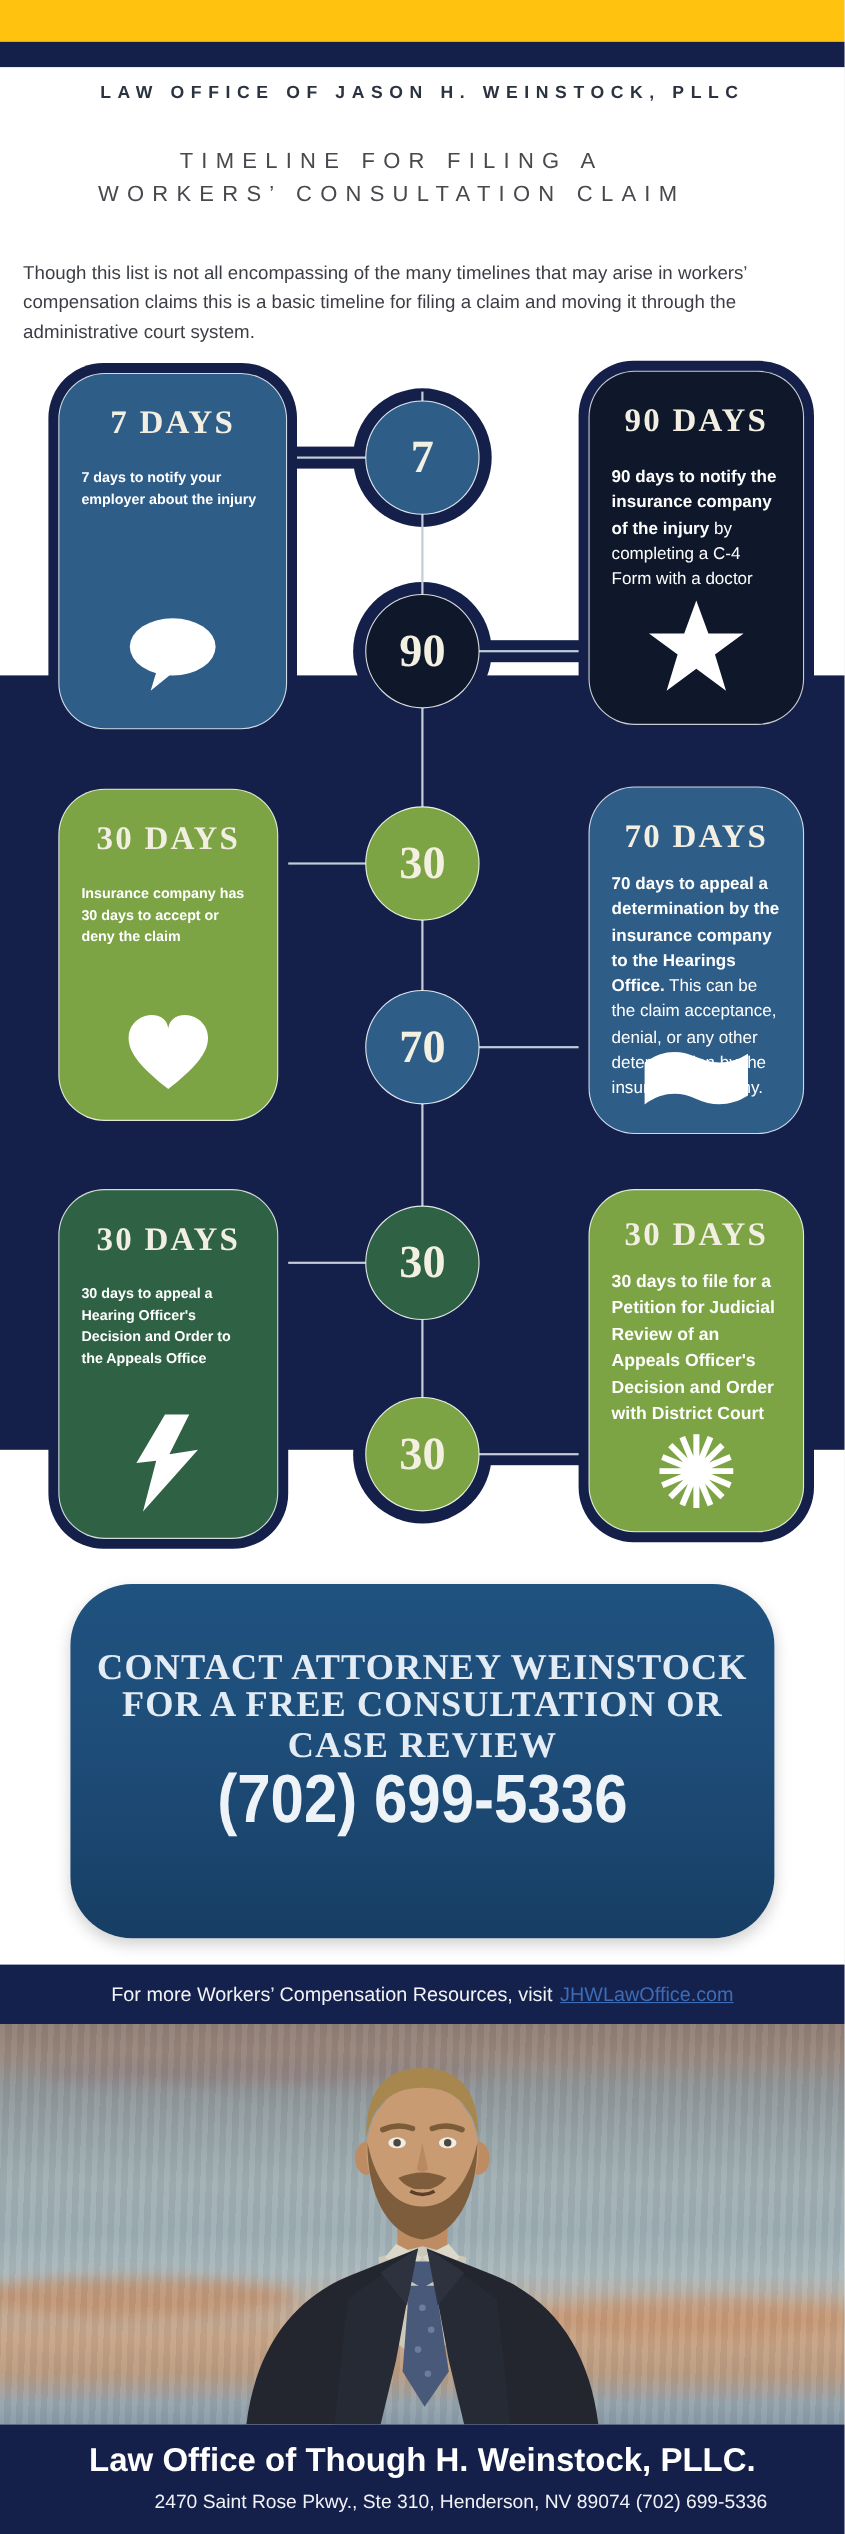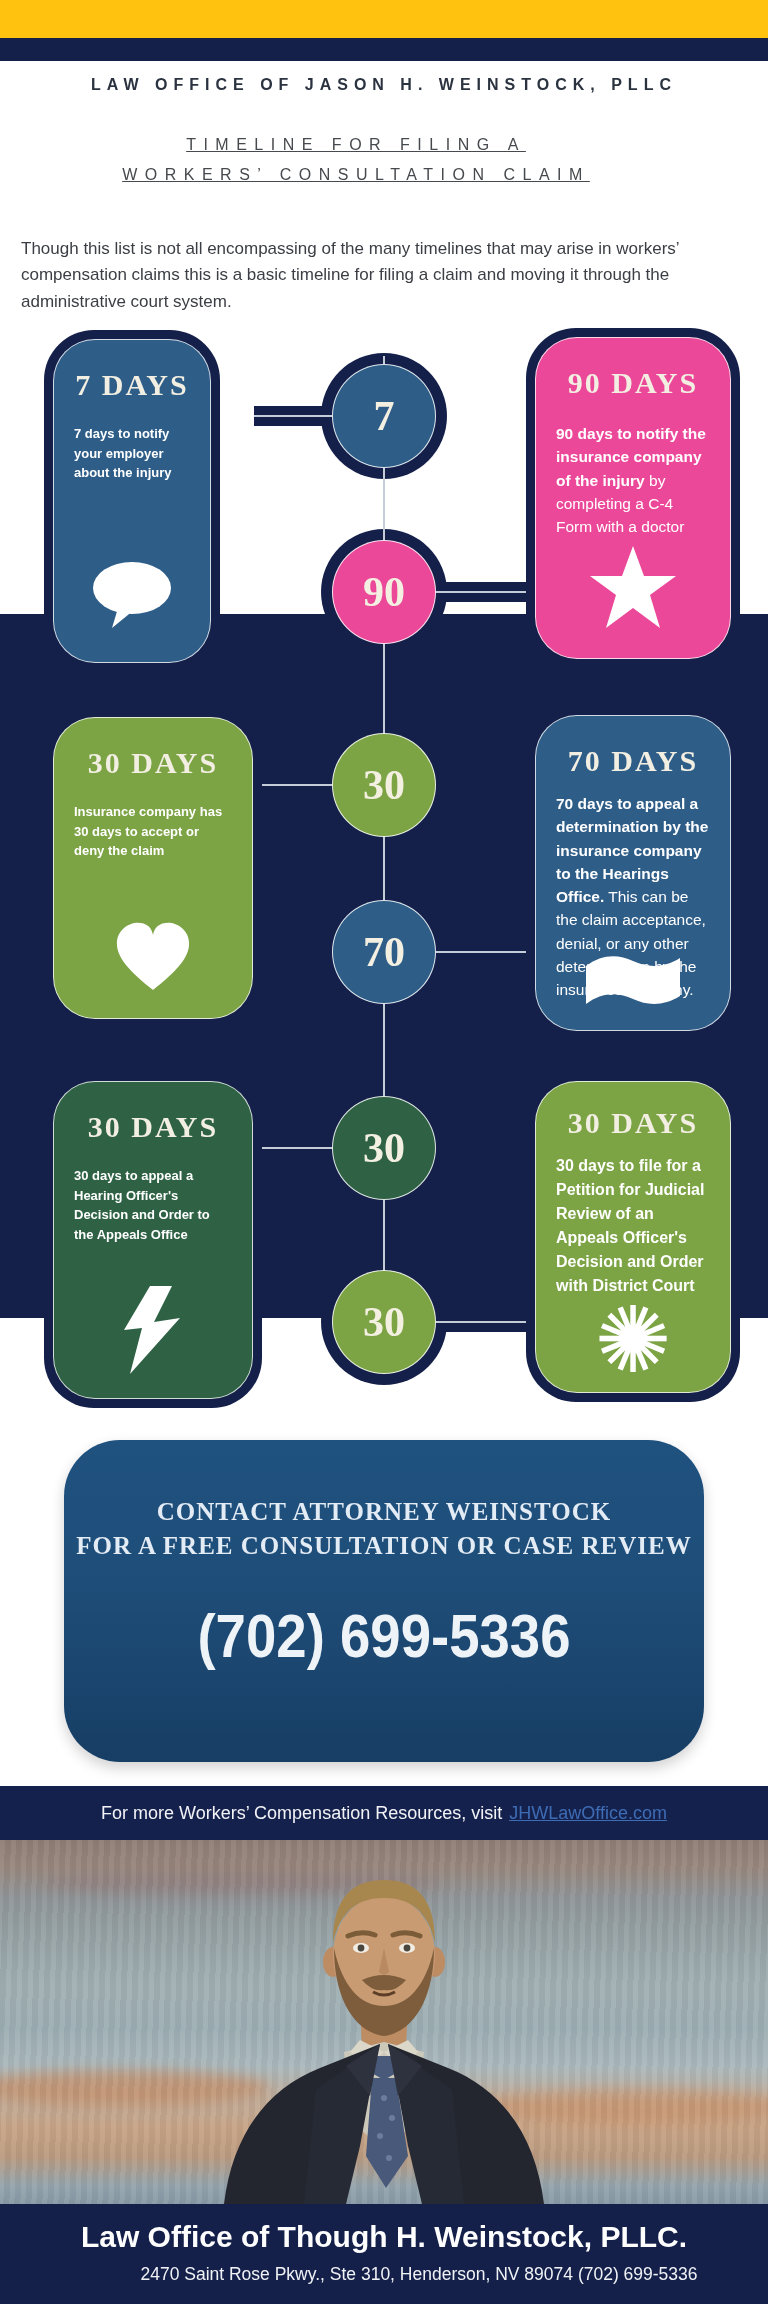--- a/index.html
+++ b/index.html
@@ -5,54 +5,54 @@
   html,body{margin:0;padding:0;background:#e8e8e8;}
   .page{position:relative;width:768px;height:2304px;margin:0 auto;background:#ffffff;
         font-family:"Liberation Sans",sans-serif;overflow:hidden;}
   
   .bar-gold{position:absolute;left:0;top:0;width:768px;height:38px;background:#ffc20e;}
   .bar-navy{position:absolute;left:0;top:38px;width:768px;height:23px;background:#142049;}
   
   .firm-name{position:absolute;left:0;top:76px;width:768px;text-align:center;
       font-size:16px;font-weight:700;letter-spacing:6px;color:#2b3340;}
   .big-title{position:absolute;left:0;width:712px;text-align:center;
-      font-size:16px;font-weight:400;letter-spacing:7.5px;color:#46494d;text-decoration:underline;}
+      font-size:20px;font-weight:400;letter-spacing:7.5px;color:#46494d;}
   .t1{top:136px;} .t2{top:166px;}
   .intro{position:absolute;left:21px;top:236px;width:730px;font-size:17px;line-height:1.55;
       color:#3b3e44;text-align:left;}
   
   .band{position:absolute;left:0;top:614px;width:768px;height:704px;background:#142049;}
   
   .spine{position:absolute;left:383px;top:356px;width:2px;height:966px;background:#c4ccd8;z-index:2;}
   .conn{position:absolute;height:20px;background:#142049;z-index:2;}
   .conn .cline{position:absolute;left:0;top:9px;width:100%;height:2px;background:#c4ccd8;}
   
   .card{position:absolute;background:#142049;border-radius:50px;padding:9px;box-sizing:border-box;z-index:4;}
   .card-inner{width:100%;height:100%;border-radius:42px;border:1.5px solid rgba(255,255,255,.78);
       box-sizing:border-box;padding:18px 20px;position:relative;color:#fff;}
   .card-title{font-family:"Liberation Serif",serif;font-weight:700;font-size:30px;letter-spacing:2px;
       text-align:center;color:#f2efe2;margin:10px 0 22px 0;}
   .card-text{font-weight:700;font-size:13px;line-height:1.5;color:#fff;}
   .card-text .reg{font-weight:400;}
   .fs-s .card-text{font-size:15.5px;}
   .icon{position:absolute;left:50%;transform:translateX(-50%);}
-  .bg-blue{background:#2e5d88;} .bg-dkgreen{background:#ec4899;}
+  .bg-blue{background:#2e5d88;} .bg-dkgreen{background:#0f172a;}
   .bg-olive{background:#7ca344;} .bg-forest{background:#2f6245;}
   
   .ring{position:absolute;width:126px;height:126px;border-radius:50%;background:#142049;z-index:1;}
   .circle{position:absolute;width:104px;height:104px;border-radius:50%;
       border:1.5px solid rgba(255,255,255,.85);box-sizing:border-box;z-index:3;
       display:flex;align-items:center;justify-content:center;
       font-family:"Liberation Serif",serif;font-weight:700;font-size:42px;color:#f3f0e2;}
   
   .contact-card{position:absolute;left:64px;top:1440px;width:640px;height:322px;border-radius:56px;
       background:linear-gradient(180deg,#20527f 0%,#1e4d79 45%,#173e64 100%);
       box-shadow:0 6px 14px rgba(0,0,0,.18);z-index:4;}
   .contact-line{position:absolute;left:0;width:640px;text-align:center;
-      font-family:"Liberation Serif",serif;font-weight:700;font-size:25px;letter-spacing:1px;color:#e3ebf4;}
+      font-family:"Liberation Serif",serif;font-weight:700;font-size:33px;letter-spacing:1px;color:#e3ebf4;}
   .cl1{top:58px;} .cl2{top:92px;}
   .phone{position:absolute;left:0;top:160px;width:640px;text-align:center;font-size:62px;font-weight:700;
       color:#eef3f8;transform:scaleX(.88);}
   
   .strip{position:absolute;left:0;top:1786px;width:768px;height:54px;background:#15214d;
       display:flex;align-items:center;justify-content:center;gap:7px;font-size:18px;color:#f2f3f6;z-index:4;}
   .strip a{color:#3e6cb4;text-decoration:underline;}
   
   .photo{position:absolute;left:0;top:1840px;width:768px;height:364px;overflow:hidden;
       background:linear-gradient(180deg,#8d7c72 0%,#97857a 7%,#8e9497 16%,#94a1a3 26%,#a0afb2 40%,
@@ -126,21 +126,21 @@
   <div class="circle bg-blue" style="left:332px;top:900px;">
       <span>70</span>
     </div>
   <div class="circle bg-forest" style="left:332px;top:1096px;">
       <span>30</span>
     </div>
   <div class="circle bg-olive" style="left:332px;top:1270px;">
       <span>30</span>
     </div>
 
-  <div class="card" style="left:44px;top:330px;width:176px;height:342px;">
+  <div class="card" style="left:44px;top:330px;width:226px;height:342px;">
     <div class="card-inner bg-blue">
       <div class="card-title">7 DAYS</div>
       <div class="card-text"><span>7 days to notify your employer about the injury</span><span class="reg"></span></div>
       <svg class="icon" style="bottom:30px;" width="88" height="74" viewBox="0 0 88 74">
         <ellipse cx="44" cy="30" rx="39" ry="26" fill="#fff"></ellipse>
         <polygon points="30,50 24,70 46,52" fill="#fff"></polygon>
       </svg>
     </div>
   </div>
 

